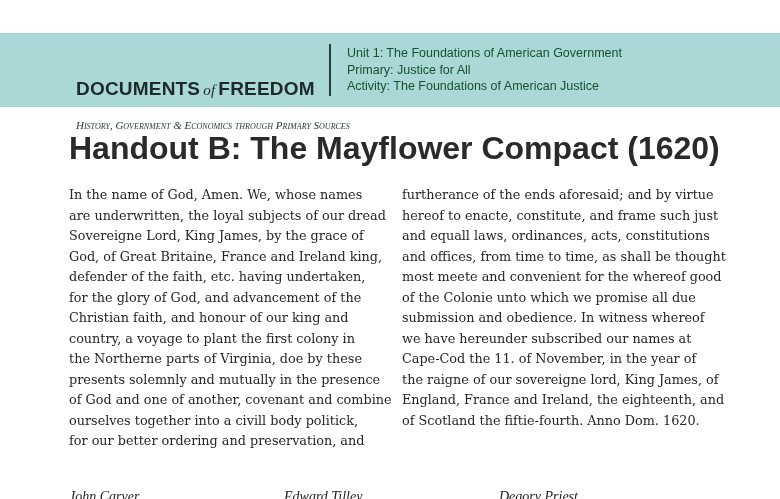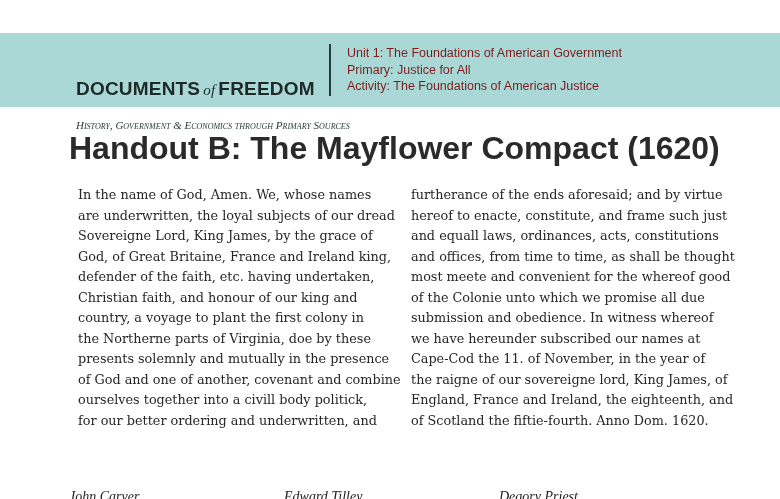--- a/index.html
+++ b/index.html
@@ -28,32 +28,32 @@
   .brand-sub {
     font-family: "Liberation Serif", serif; font-style: italic; font-variant: small-caps;
     font-size: 11px; color: #2a3a3a; text-align: center; width: 218px; margin-top: 18px;
     white-space: nowrap;
   }
   .divider {
     position: absolute; left: 329px; top: 11px; width: 2px; height: 52px; background: #2d3a3a;
   }
   .unit-info {
     position: absolute; left: 347px; top: 12px;
-    font-family: "Liberation Sans", sans-serif; font-size: 12.5px; color: #7f1d1d; line-height: 16.5px;
+    font-family: "Liberation Sans", sans-serif; font-size: 12.5px; color: #14532d; line-height: 16.5px;
   }
   .page-title {
     position: absolute; left: 69px; top: 130px;
     font-family: "Liberation Sans", sans-serif; font-weight: bold; font-size: 32px; color: #2a2a2a;
     white-space: nowrap;
   }
   .col {
     position: absolute; top: 185px;
     font-family: "DejaVu Serif", serif; font-size: 12.8px; line-height: 20.5px; color: #262626;
   }
-  .col .line { white-space: nowrap; display: block; margin-left: 9px; }
+  .col .line { white-space: nowrap; display: block; }
   .col-left { left: 69px; }
   .col-right { left: 402px; }
   .sig {
     position: absolute; top: 489px;
     font-family: "Liberation Serif", serif; font-style: italic; font-size: 14px; color: #222; white-space: nowrap;
   }
 </style>
 </head>
 <body>
 
@@ -71,27 +71,28 @@
 </div>
 
 <div class="page-title">Handout B: The Mayflower Compact (1620)</div>
 
 <div class="col col-left">
   <span class="line">In the name of God, Amen. We, whose names</span>
   <span class="line">are underwritten, the loyal subjects of our dread</span>
   <span class="line">Sovereigne Lord, King James, by the grace of</span>
   <span class="line">God, of Great Britaine, France and Ireland king,</span>
   <span class="line">defender of the faith, etc. having undertaken,</span>
+  <span class="line">for the glory of God, and advancement of the</span>
   <span class="line">Christian faith, and honour of our king and</span>
   <span class="line">country, a voyage to plant the first colony in</span>
   <span class="line">the Northerne parts of Virginia, doe by these</span>
   <span class="line">presents solemnly and mutually in the presence</span>
   <span class="line">of God and one of another, covenant and combine</span>
   <span class="line">ourselves together into a civill body politick,</span>
-  <span class="line">for our better ordering and underwritten, and</span>
+  <span class="line">for our better ordering and preservation, and</span>
 </div>
 
 <div class="col col-right">
   <span class="line">furtherance of the ends aforesaid; and by virtue</span>
   <span class="line">hereof to enacte, constitute, and frame such just</span>
   <span class="line">and equall laws, ordinances, acts, constitutions</span>
   <span class="line">and offices, from time to time, as shall be thought</span>
   <span class="line">most meete and convenient for the whereof good</span>
   <span class="line">of the Colonie unto which we promise all due</span>
   <span class="line">submission and obedience. In witness whereof</span>

